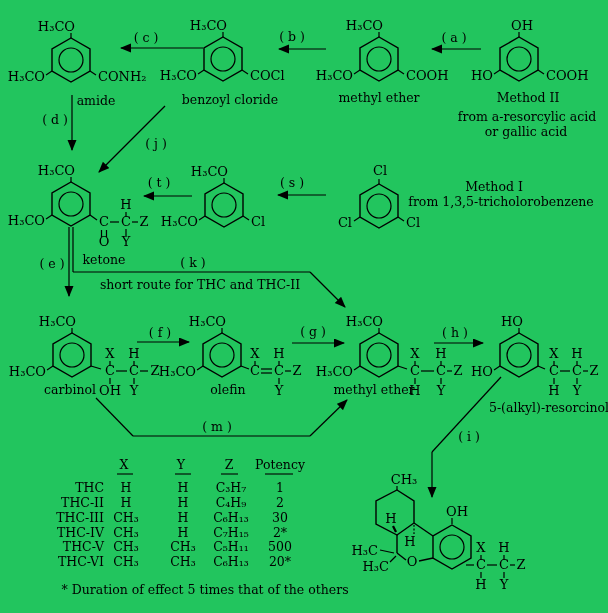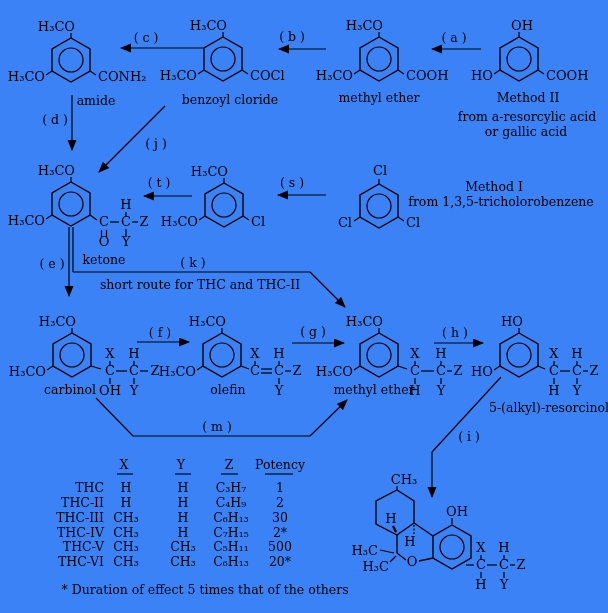--- a/index.html
+++ b/index.html
@@ -1,16 +1,16 @@
 <!DOCTYPE html>
 <html><head>
 <meta charset="utf-8">
 <style>
   html,body{margin:0;padding:0;background:#fff;}
-  .canvas{width:608px;height:613px;background:#3b82f6;position:relative;overflow:hidden;}
+  .canvas{width:608px;height:613px;background:#22c55e;position:relative;overflow:hidden;}
   svg text{font-family:"DejaVu Serif","Liberation Serif",serif;fill:#000;}
   .t{font-size:13px;}
   .cap{font-size:12.5px;}
   .tb{font-size:12.5px;}
   .ring{stroke:#000;stroke-width:1.4;fill:none;}
   .circ{stroke:#000;stroke-width:1.2;fill:none;}
   .bond{stroke:#000;stroke-width:1.2;fill:none;}
   .arr{stroke:#000;stroke-width:1.2;fill:none;}
   .ul{stroke:#000;stroke-width:1.1;}
 </style>

